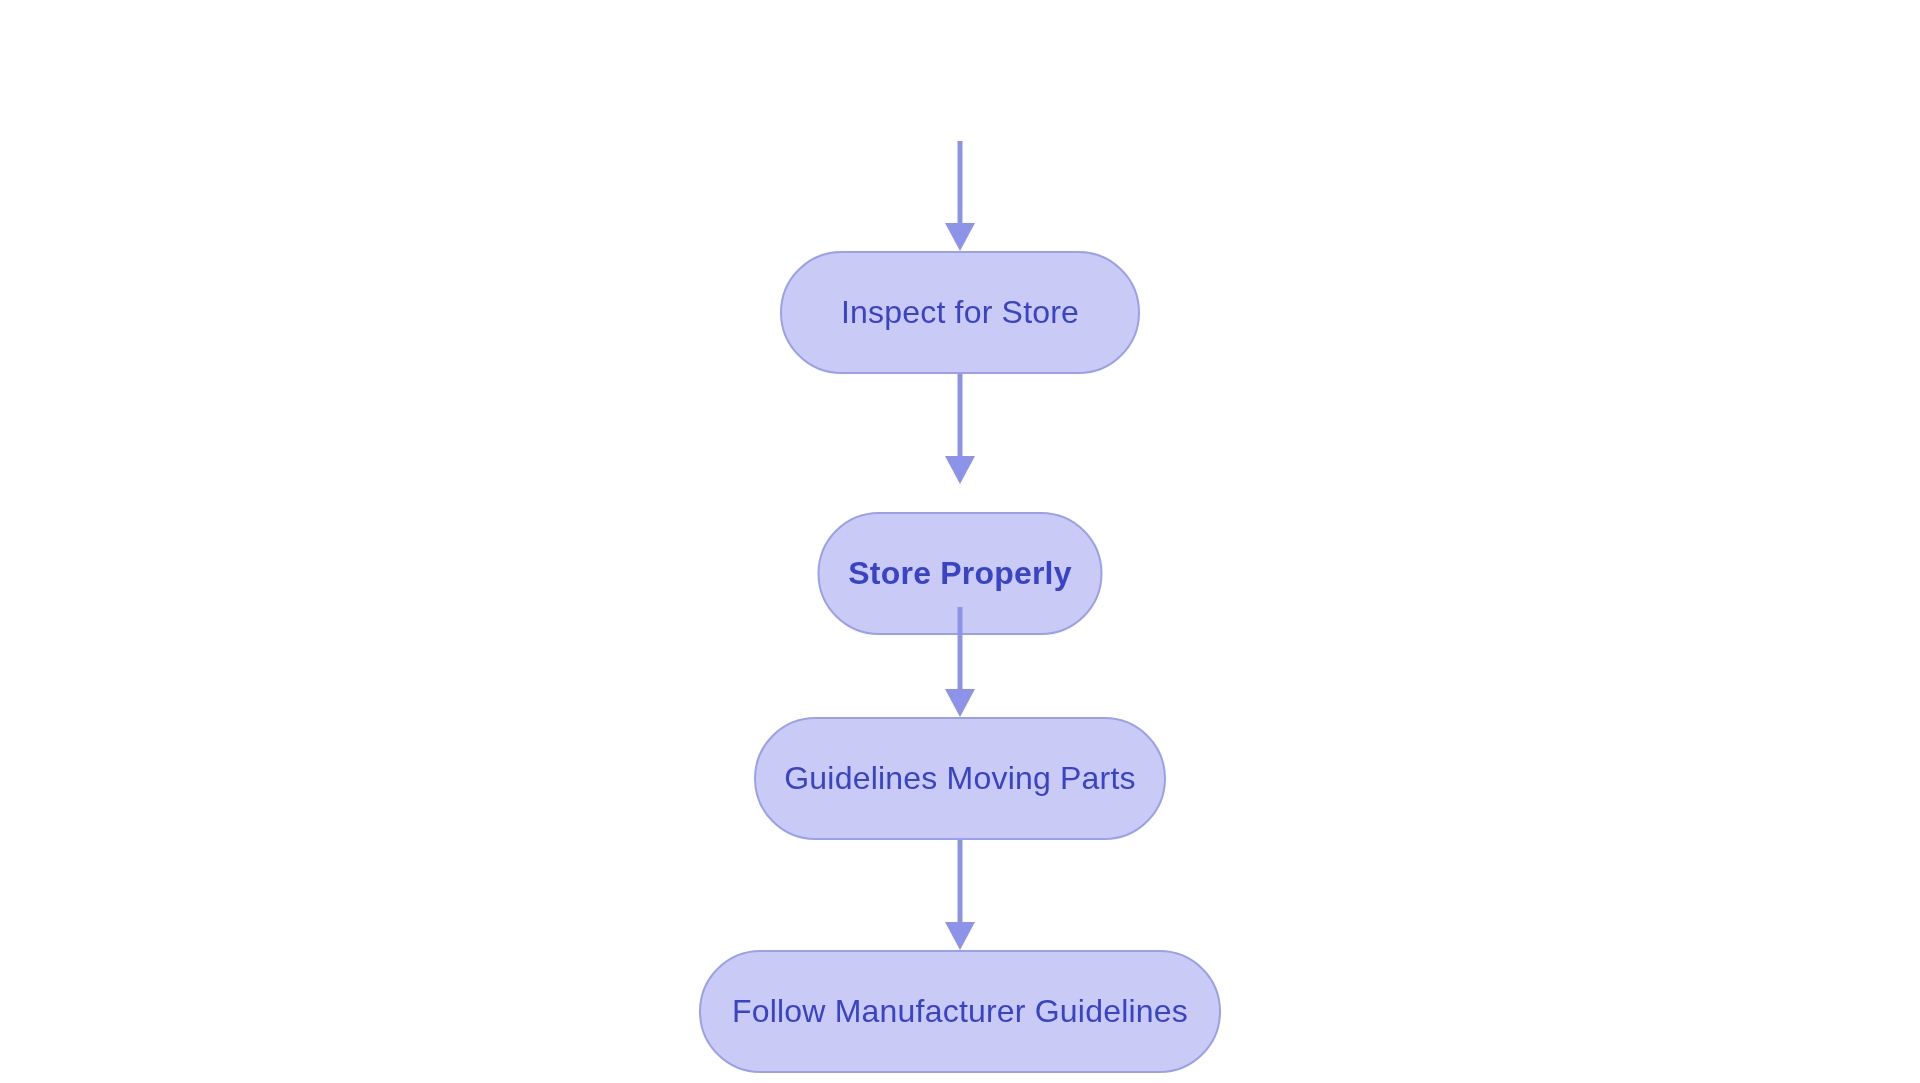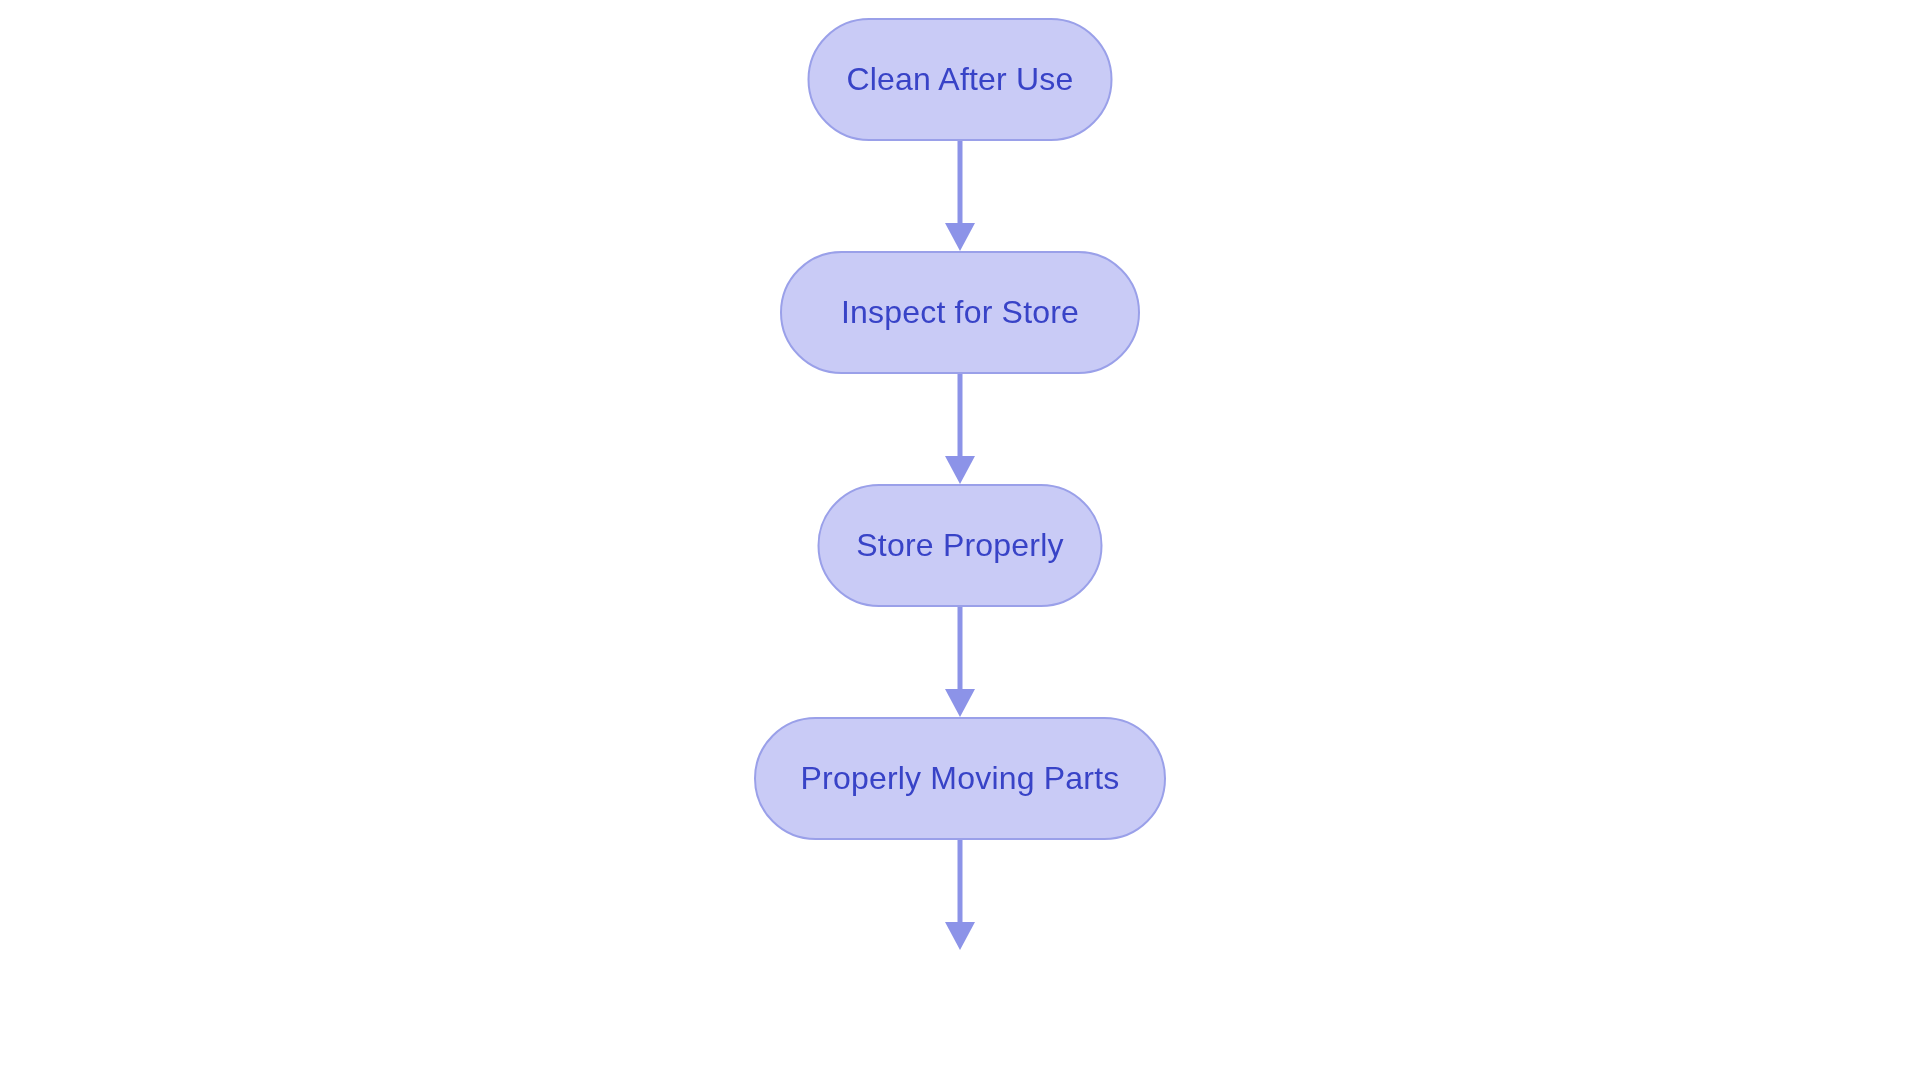--- a/index.html
+++ b/index.html
@@ -35,21 +35,21 @@
     display: flex;
     align-items: center;
     justify-content: center;
     font-size: 32px;
     letter-spacing: 0.2px;
     white-space: nowrap;
     text-align: center;
   }
   .n1 { top: 18px;  width: 305px; }
   .n2 { top: 251px; width: 360px; }
-  .n3 { top: 484px; width: 285px; }
+  .n3 { top: 512px; width: 285px; font-weight: bold; }
   .n4 { top: 717px; width: 412px; }
   .n5 { top: 950px; width: 522px; }
 
   .connector-stem {
     position: absolute;
     left: 50%;
     transform: translateX(-50%);
     width: 5px;
     background: var(--arrow);
   }
@@ -71,42 +71,42 @@
   .h1 { top: 223px; }
   .h2 { top: 456px; }
   .h3 { top: 689px; }
   .h4 { top: 922px; }
 </style>
 </head>
 <body>
 
 <div class="canvas">
 
-  <div class="flow-node n1">
-    <span>Clean After Use</span>
-  </div>
 
   <div class="connector-stem s1"></div>
   <div class="connector-head h1"></div>
 
   <div class="flow-node n2">
     <span>Inspect for Store</span>
   </div>
 
   <div class="connector-stem s2"></div>
   <div class="connector-head h2"></div>
 
   <div class="flow-node n3">
     <span>Store Properly</span>
   </div>
 
   <div class="connector-stem s3"></div>
   <div class="connector-head h3"></div>
 
   <div class="flow-node n4">
-    <span>Properly Moving Parts</span>
+    <span>Guidelines Moving Parts</span>
   </div>
 
   <div class="connector-stem s4"></div>
   <div class="connector-head h4"></div>
 
+  <div class="flow-node n5">
+    <span>Follow Manufacturer Guidelines</span>
+  </div>
 
 </div>
 
 </body></html>

